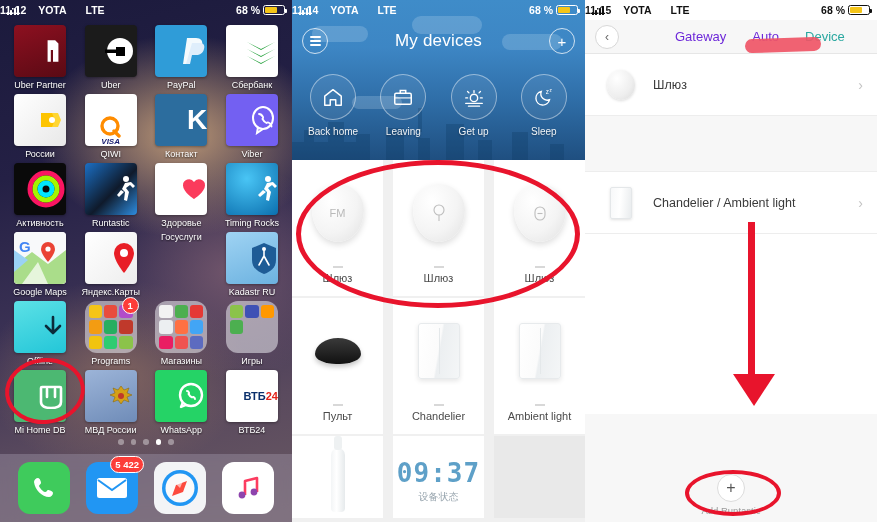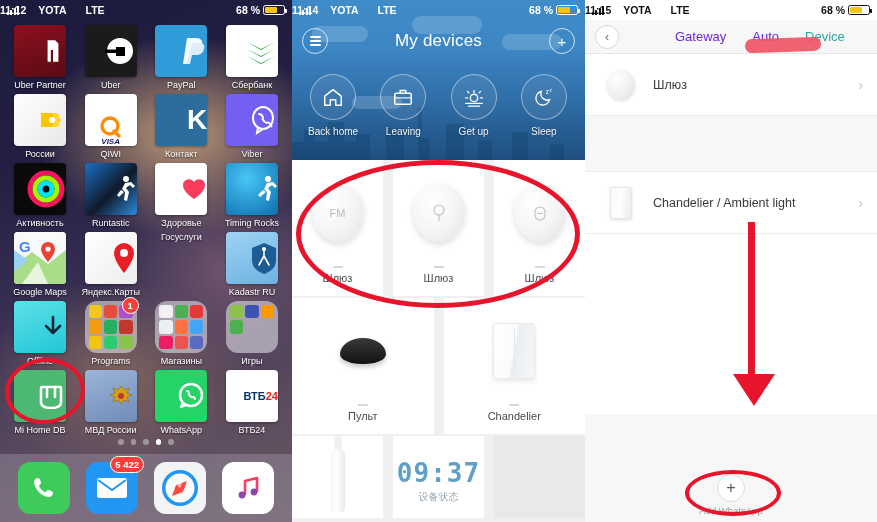--- a/index.html
+++ b/index.html
@@ -637,20 +637,27 @@
           <div class="dash"></div>
           <div class="dname">Пульт</div>
         </div>
         <div class="dev-cell">
           <div class="art">
               <div class="switchplate"></div>
             </div>
           <div class="dash"></div>
           <div class="dname">Chandelier</div>
         </div>
+        <div class="dev-cell">
+          <div class="art">
+              <div class="switchplate"></div>
+            </div>
+          <div class="dash"></div>
+          <div class="dname">Ambient light</div>
+        </div>
       </div>
 
       <div class="dev-row bottom" style="margin-top:2px">
         <div class="dev-cell">
           <div class="art" style="height:72px">
               <div class="brush"></div>
             </div>
         </div>
         <div class="dev-cell" style="justify-content:center">
           <div class="clock-big">09:37</div>
@@ -708,21 +715,21 @@
             <div class="gw-switch"></div>
           </div>
         <div class="gname">Chandelier / Ambient light</div>
         <div class="chev">›</div>
       </div>
       <div class="gw-spacer"></div>
     </div>
 
     <div class="gw-add">
       <div class="plus">+</div>
-      <div class="alabel">Add WhatsApp</div>
+      <div class="alabel">Add Runtastic</div>
     </div>
 
     <div class="anno-marker"></div>
     <div class="anno-circle-add"></div>
   </div>
 
 </div>
 
 <svg class="anno-arrow" width="70" height="190" viewBox="0 0 70 190">
   <rect x="30" y="0" width="7" height="156" fill="#e8142c"></rect>

